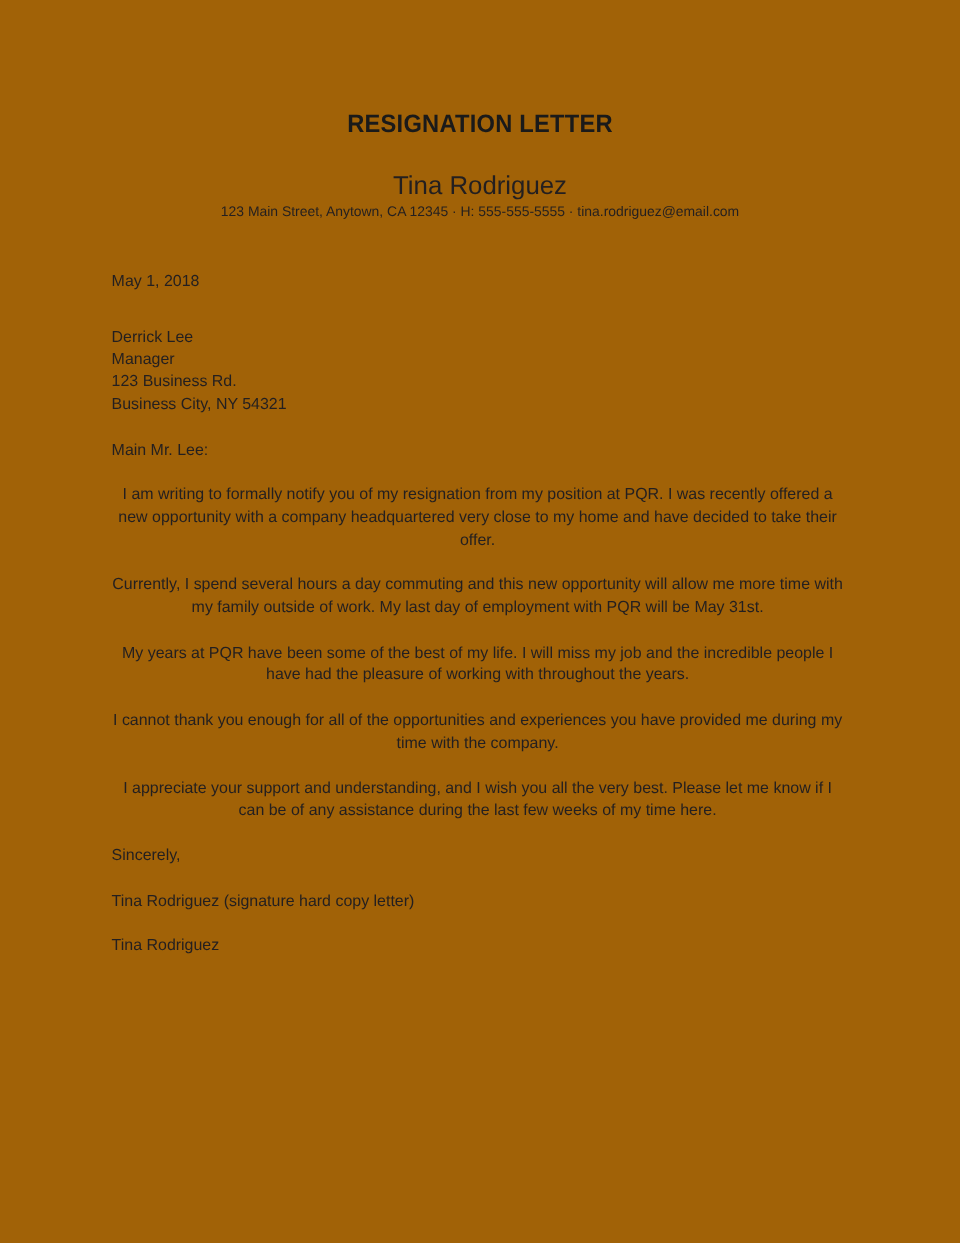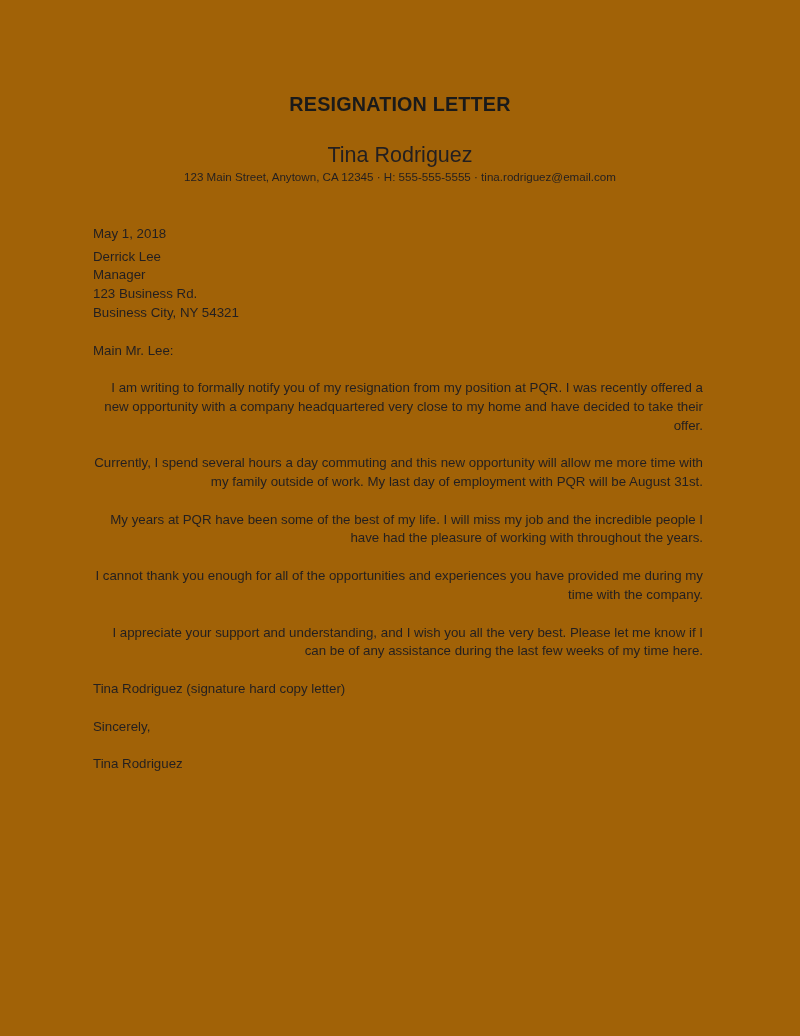--- a/index.html
+++ b/index.html
@@ -94,25 +94,25 @@
     display: block;
     white-space: pre-wrap;
   }
 
   .address-block .line {
     white-space: nowrap;
   }
 
   .para {
     margin: 0 0 19px 0;
-    text-align: right;
+    text-align: center;
   }
 
   .date-block {
-    margin-bottom: 4px;
+    margin-bottom: 28px;
   }
 
   .salutation {
     margin-bottom: 19px;
   }
 
   .closing-line {
     margin: 0 0 19px 0;
   }
 </style>
@@ -138,31 +138,31 @@
       <span class="line">Manager</span>
       <span class="line">123 Business Rd.</span>
       <span class="line">Business City, NY 54321</span>
     </div>
 
     <div class="block salutation">
       <span class="line">Main Mr. Lee:</span>
     </div>
 
     <p class="para">I am writing to formally notify you of my resignation from my position at PQR. I was recently offered a new opportunity with a company headquartered very close to my home and have decided to take their offer.</p>
-    <p class="para">Currently, I spend several hours a day commuting and this new opportunity will allow me more time with my family outside of work. My last day of employment with PQR will be August 31st.</p>
+    <p class="para">Currently, I spend several hours a day commuting and this new opportunity will allow me more time with my family outside of work. My last day of employment with PQR will be May 31st.</p>
     <p class="para">My years at PQR have been some of the best of my life. I will miss my job and the incredible people I have had the pleasure of working with throughout the years.</p>
     <p class="para">I cannot thank you enough for all of the opportunities and experiences you have provided me during my time with the company.</p>
     <p class="para">I appreciate your support and understanding, and I wish you all the very best. Please let me know if I can be of any assistance during the last few weeks of my time here.</p>
 
     <div class="block closing-line">
-      <span class="line">Tina Rodriguez (signature hard copy letter)</span>
+      <span class="line">Sincerely,</span>
     </div>
 
     <div class="block closing-line">
-      <span class="line">Sincerely,</span>
+      <span class="line">Tina Rodriguez (signature hard copy letter)</span>
     </div>
 
     <div class="block">
       <span class="line">Tina Rodriguez</span>
     </div>
 
   </div>
 </div>
 
 </body></html>

